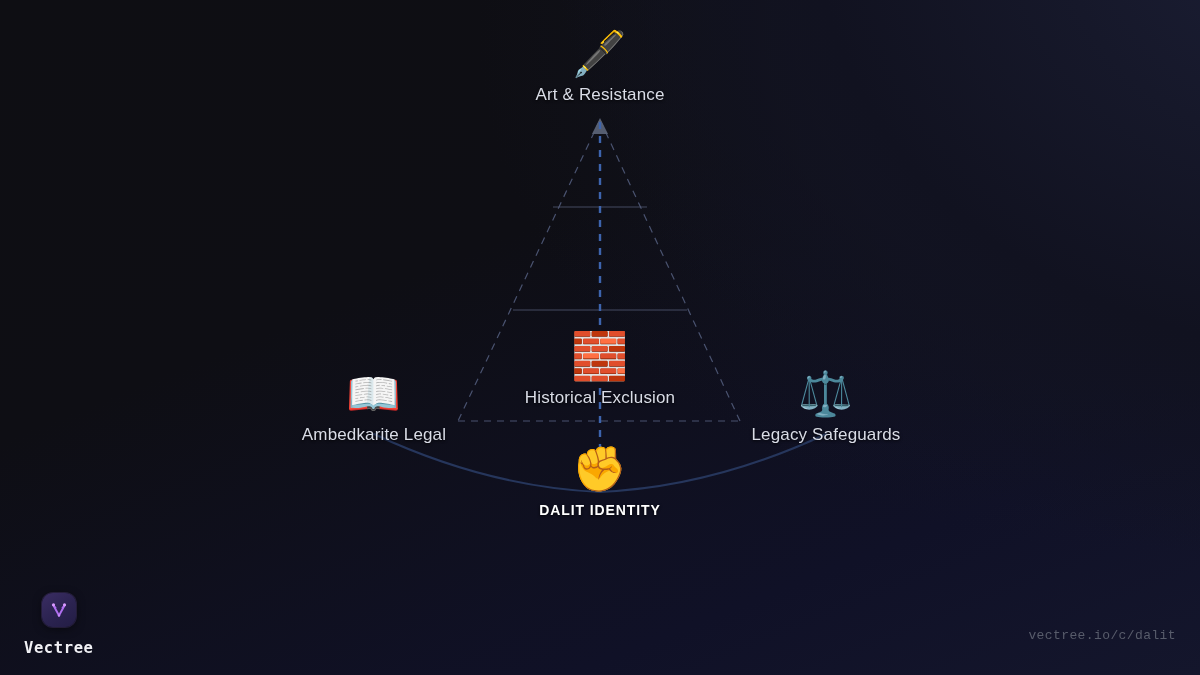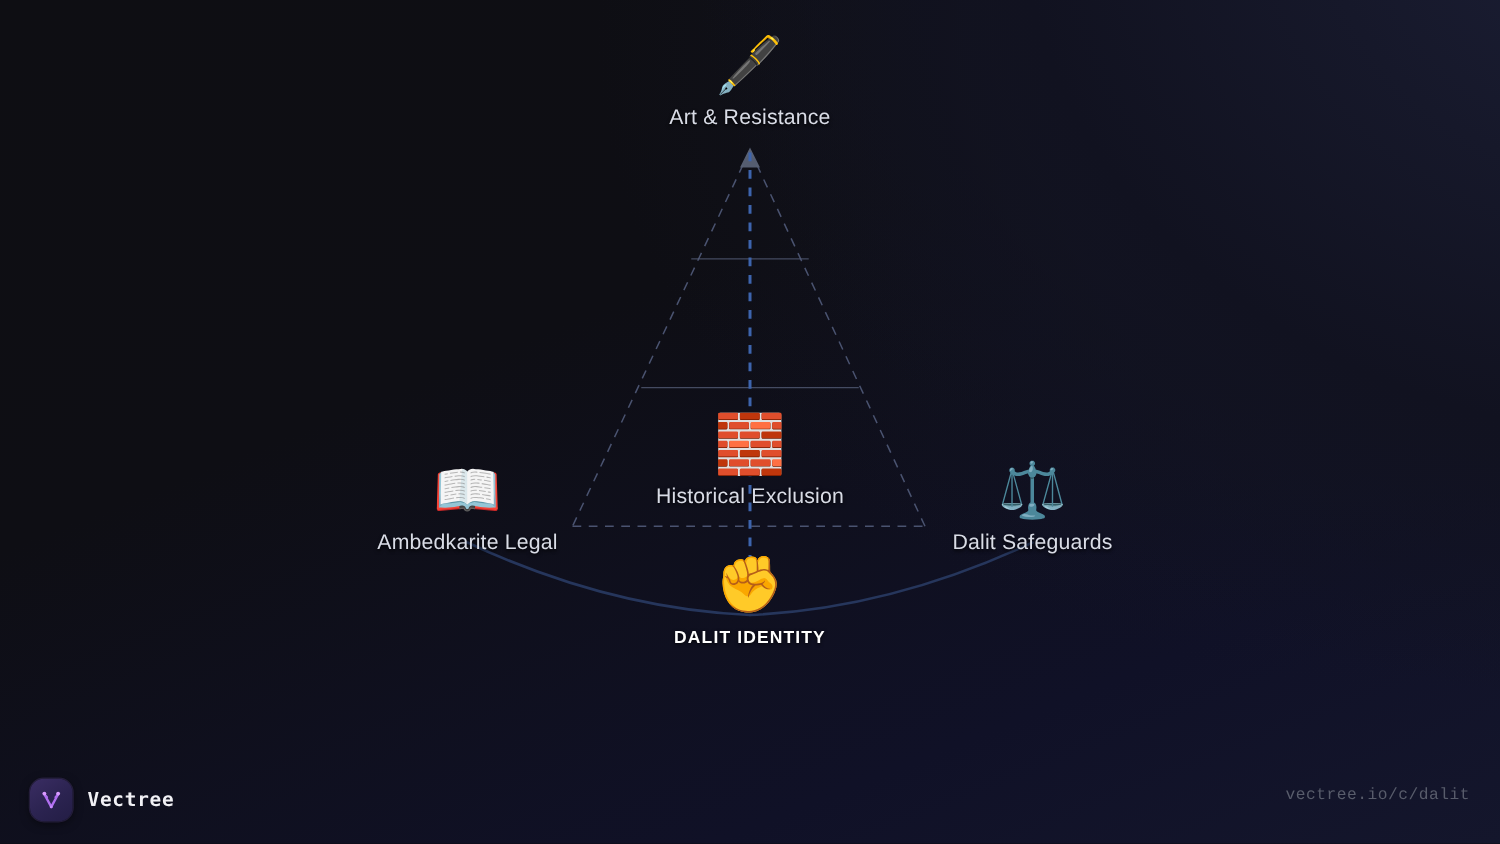--- a/index.html
+++ b/index.html
@@ -70,20 +70,21 @@
     left: 24px;
     bottom: 18px;
     display: flex;
     flex-direction: column;
     gap: 6px;
   }
   #brand-row {
     display: flex;
     align-items: center;
     gap: 12px;
+    flex-direction: column;
   }
   #logo-mark {
     width: 34px;
     height: 34px;
     border-radius: 11px;
     background: linear-gradient(145deg, #3a2d63 0%, #2b2350 55%, #231d45 100%);
     display: flex;
     align-items: center;
     justify-content: center;
     box-shadow: 0 0 0 1px rgba(150,110,220,0.18), 0 2px 8px rgba(0,0,0,0.5);
@@ -147,21 +148,21 @@
     <span class="caption">Historical Exclusion</span>
   </div>
 
   <div class="node branch" style="left:374px; top:408px;">
     <span class="glyph">📖</span>
     <span class="caption">Ambedkarite Legal</span>
   </div>
 
   <div class="node branch" style="left:826px; top:408px;">
     <span class="glyph">⚖️</span>
-    <span class="caption">Dalit Safeguards</span>
+    <span class="caption">Legacy Safeguards</span>
   </div>
 
   <div class="node root" style="left:600px; top:482px;">
     <span class="glyph">✊</span>
     <span class="caption">DALIT IDENTITY</span>
   </div>
 
   <div id="brand">
     <div id="brand-row">
       <div id="logo-mark">

